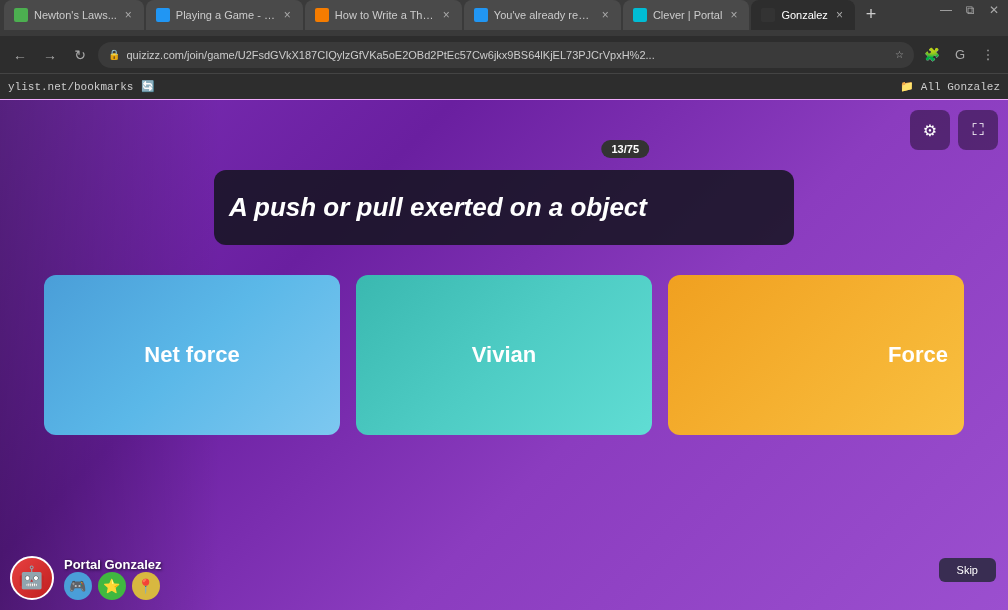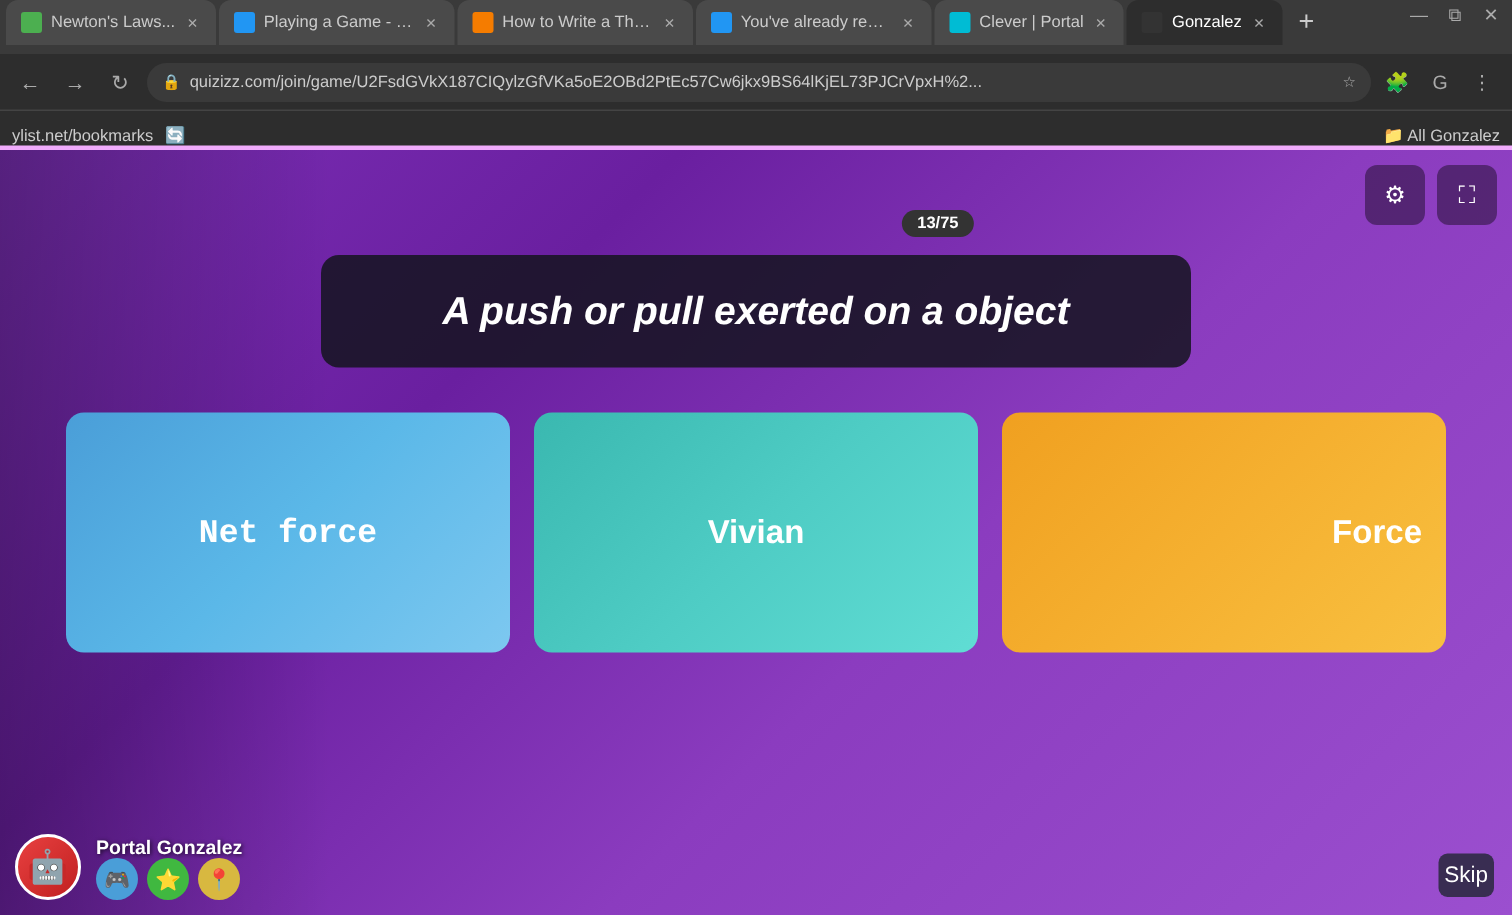--- a/index.html
+++ b/index.html
@@ -139,27 +139,28 @@
       color: #aaa;
       font-size: 13px;
       cursor: pointer;
       border-radius: 4px;
     }
 
     .bookmarks-bar {
       background: #2d2d2d;
       height: 26px;
       display: flex;
-      align-items: flex-end;
+      align-items: center;
       padding: 0 8px;
       gap: 8px;
-      border-bottom: 3px solid #f0abfc;
+      border-bottom: 1px solid #f0abfc;
       flex-shrink: 0;
       font-size: 11px;
       color: #ccc;
+      font-family: Liberation Mono, monospace;
     }
 
     
     .game-container {
       flex: 1;
       background: linear-gradient(135deg, #7b2fb5 0%, #6a1fa0 30%, #8b3cbf 60%, #9b4fcf 100%);
       position: relative;
       overflow: hidden;
       display: flex;
       flex-direction: column;
@@ -214,22 +215,22 @@
       border-radius: 10px;
       display: inline-block;
       margin-bottom: 6px;
       margin-left: 50%;
       transform: translateX(-50%);
     }
 
     .question-box {
       background: rgba(20, 20, 30, 0.85);
       border-radius: 12px;
-      padding: 22px 42px;
-      text-align: center;
+      padding: 22px 15px;
+      text-align: left;
     }
 
     .question-text {
       color: #fff;
       font-size: 26px;
       font-weight: bold;
       font-style: italic;
     }
 
     
@@ -257,21 +258,20 @@
       text-align: center;
       padding: 16px;
       position: relative;
       overflow: hidden;
       transition: transform 0.1s;
       max-width: 300px;
     }
 
     .answer-blue {
       background: linear-gradient(135deg, #4a9ed8 0%, #5bb8e8 50%, #7dc8f0 100%);
-      font-family: Liberation Mono, monospace;
     }
 
     .answer-teal {
       background: linear-gradient(135deg, #3ab8b0 0%, #4eccc4 50%, #60ddd4 100%);
     }
 
     .answer-orange {
       background: linear-gradient(135deg, #f0a020 0%, #f5b030 50%, #f8c040 100%);
       justify-content: flex-end;
     }
@@ -321,28 +321,28 @@
       font-size: 14px;
     }
 
     .badge-blue { background: #4a9ed8; }
     .badge-green { background: #40b840; }
     .badge-yellow { background: #d8b840; }
 
     
     .skip-btn {
       position: absolute;
-      bottom: 12px;
+      bottom: 28px;
       right: 12px;
       background: rgba(40,40,60,0.85);
       color: #fff;
       border: none;
       border-radius: 6px;
-      padding: 6px 4px;
-      font-size: 15px;
+      padding: 6px 18px;
+      font-size: 11px;
       cursor: pointer;
       z-index: 5;
     }
 
     
     .window-controls {
       display: flex;
       gap: 4px;
       align-items: center;
       margin-left: auto;

